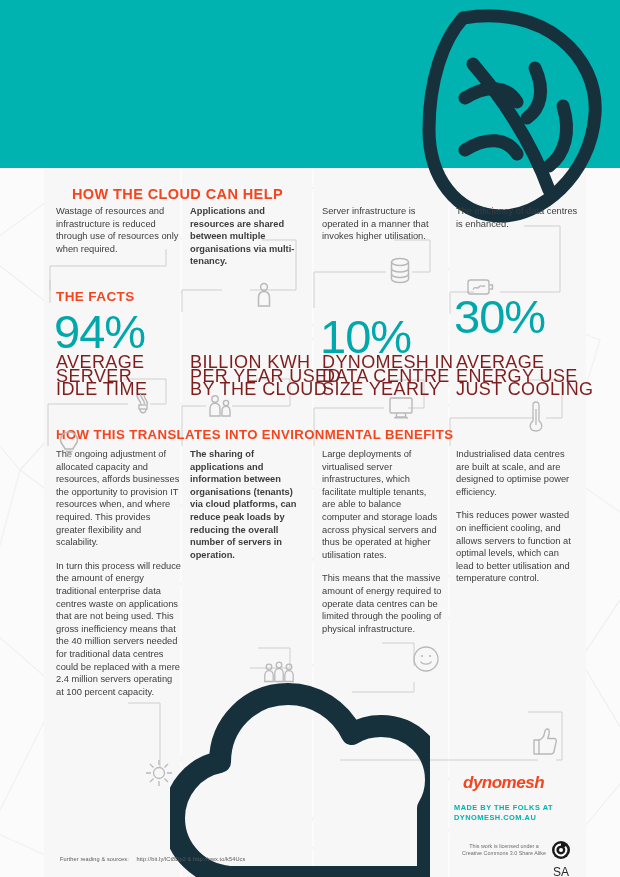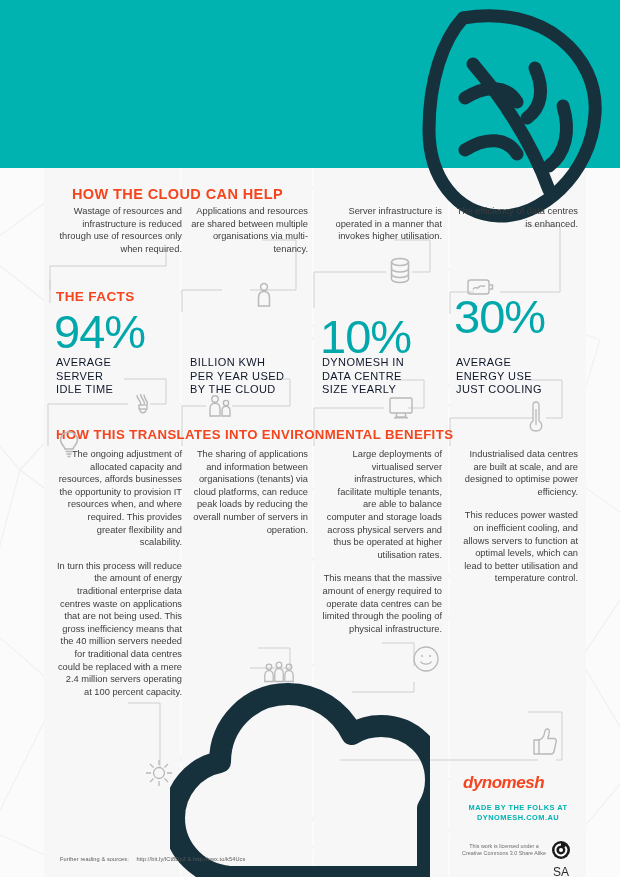--- a/index.html
+++ b/index.html
@@ -30,35 +30,35 @@
   
   .leaf{position:absolute;left:403px;top:-10px;width:215px;height:245px;z-index:4;}
 
   
   .sec-head{position:absolute;color:#f4451f;font-weight:700;letter-spacing:.4px;z-index:6;}
   .sec-how{left:72px;top:186px;font-size:14.5px;}
   .sec-facts{left:56px;top:289px;font-size:13.5px;}
   .sec-trans{left:56px;top:427px;font-size:13.2px;}
 
   
-  .col{position:absolute;z-index:6;text-align:right;}
+  .col{position:absolute;z-index:6;}
   .c1{left:56px;width:126px;}
-  .c2{left:190px;width:118px;}
+  .c2{left:190px;width:118px;font-weight:bold;}
   .c3{left:322px;width:120px;}
   .c4{left:456px;width:122px;}
 
   .body-txt{font-size:9.3px;line-height:12.6px;color:#3d3d3d;}
   .body-txt p{margin:0 0 11px 0;}
 
   .top-txt{top:205px;}
 
   
   .statnum{position:absolute;color:#00a7ab;font-size:47px;line-height:47px;
     letter-spacing:-1px;font-weight:300;z-index:6;}
-  .statlabel{position:absolute;color:#0f172a;font-size:11px;line-height:13.6px;
+  .statlabel{position:absolute;color:#7f1d1d;font-size:18px;line-height:13.6px;
     letter-spacing:.4px;z-index:6;}
   .n1{left:54px;top:308px;}  .l1{left:56px;top:356px;}
   .n2{left:188px;top:308px;} .l2{left:190px;top:356px;}
   .n3{left:320px;top:313px;} .l3{left:322px;top:356px;}
   .n4{left:454px;top:293px;} .l4{left:456px;top:356px;}
 
   .trans-txt{top:448px;}
 
   
   .conn{position:absolute;z-index:5;}
@@ -66,21 +66,21 @@
 
   
   .icon{position:absolute;z-index:7;}
   .icon svg{display:block;}
 
   
   .cloud{position:absolute;left:170px;top:672px;width:260px;height:205px;z-index:8;}
 
   
   .logo{position:absolute;left:460px;top:770px;width:110px;height:26px;z-index:9;}
-  .madeby{position:absolute;left:454px;top:803px;width:128px;text-align:center;
+  .madeby{position:absolute;left:454px;top:803px;width:128px;text-align:left;
     color:#00b2b0;font-size:7.4px;line-height:9.6px;font-weight:700;letter-spacing:.5px;z-index:9;}
   .license{position:absolute;left:448px;top:843px;width:112px;text-align:center;
     color:#6d6d6d;font-size:5.4px;line-height:7.4px;z-index:9;}
   .ccmark{position:absolute;left:548px;top:840px;width:26px;height:32px;z-index:9;text-align:center;}
   .ccmark .sa{font-size:12px;color:#2a2a2a;font-weight:400;display:block;margin-top:1px;}
   .further{position:absolute;left:60px;top:856px;color:#5a5a5a;font-size:5.6px;
     letter-spacing:.1px;z-index:9;}
   .further .lbl{margin-right:6px;}
 </style>
 </head>

